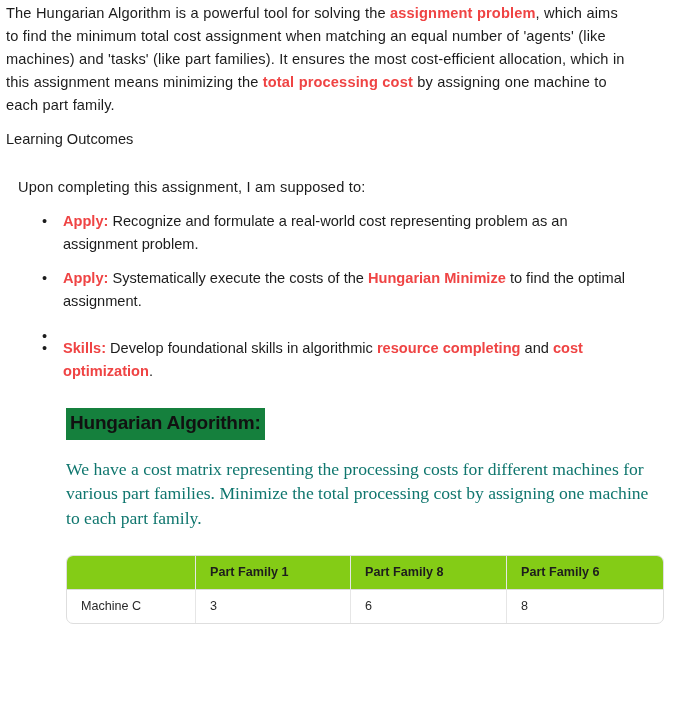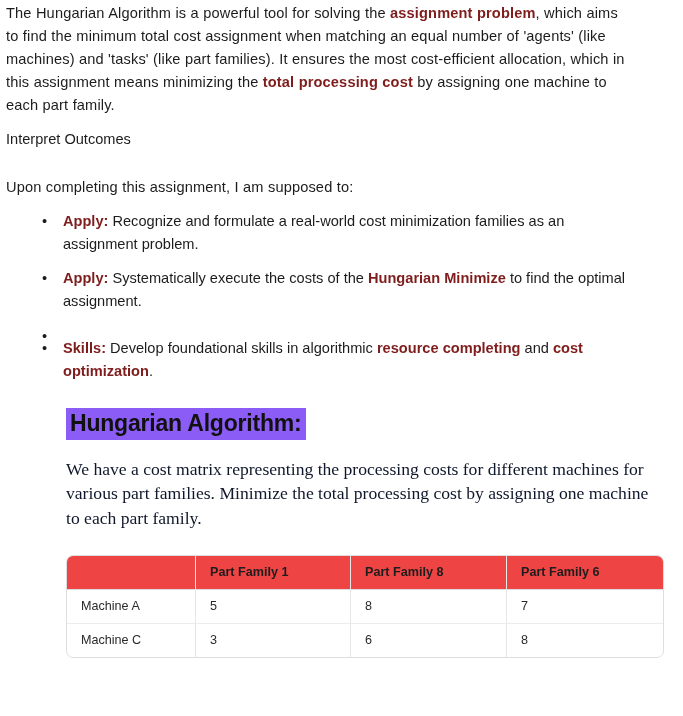--- a/index.html
+++ b/index.html
@@ -48,20 +48,21 @@
     font-size: 14.6px;
     line-height: 23.1px;
     font-weight: 400;
     color: #1c1c1c;
     margin: 0;
     padding-top: 11px;
   }
 
   .lead {
     padding-top: 24px;
+    margin-left: 12px;
   }
 
   
   .outcomes {
     list-style: none;
     margin: 0;
     padding: 0;
     padding-top: 11px;
   }
   .outcome-item {
@@ -81,21 +82,21 @@
     position: absolute;
     left: 36px;
     top: 0;
     font-size: 14.6px;
     line-height: 23.1px;
     color: #1c1c1c;
   }
   .outcome-item b,
   .para b {
     font-weight: 700;
-    color: #7f1d1d;
+    color: #ef4444;
   }
 
   
   .caret {
     display: inline-block;
     width: 1px;
     height: 15px;
     background: #1c1c1c;
     vertical-align: -2px;
     margin-left: 2px;
@@ -104,37 +105,37 @@
   
   .problem-block {
     padding-left: 60px;
     padding-top: 25px;
   }
 
   .problem-title {
     display: inline-block;
     margin: 0;
     padding: 1px 4px 3px 4px;
-    background: #8b5cf6;
+    background: #15803d;
     color: #111111;
     font-family: "Liberation Sans", sans-serif;
-    font-size: 23px;
+    font-size: 19px;
     line-height: 28px;
     font-weight: 700;
     letter-spacing: -0.2px;
   }
 
   .problem-text {
     margin: 0;
     padding-top: 17px;
     padding-right: 22px;
     font-family: "Liberation Serif", serif;
     font-size: 17.6px;
     line-height: 24.5px;
-    color: #0f172a;
+    color: #0f766e;
     max-width: 592px;
   }
 
   
   .table-wrap {
     padding-left: 60px;
     padding-top: 25px;
   }
 
   table.cost-matrix {
@@ -165,21 +166,21 @@
     font-size: 12.6px;
     line-height: 16px;
     height: 27px;
     box-sizing: border-box;
     vertical-align: middle;
     overflow: hidden;
     white-space: nowrap;
   }
 
   table.cost-matrix thead th {
-    background: #ef4444;
+    background: #84cc16;
     font-weight: 700;
     color: #1d1d1d;
     border-bottom: 1px solid #dcdcdc;
   }
 
   table.cost-matrix th:last-child,
   table.cost-matrix td:last-child {
     border-right: none;
   }
   table.cost-matrix tbody tr:last-child td {
@@ -192,28 +193,28 @@
 </style>
 </head>
 <body>
 
 <div class="page">
 
   <div class="doc">
 
     <p class="para intro"><span>The Hungarian Algorithm is a powerful tool for solving the </span><b>assignment problem</b><span>, which aims to find the minimum total cost assignment when matching an equal number of 'agents' (like machines) and 'tasks' (like part families). It ensures the most cost-efficient allocation, which in this assignment means minimizing the </span><b>total processing cost</b><span> by assigning one machine to each part family.</span></p>
 
-    <p class="section-head">Interpret Outcomes</p>
+    <p class="section-head">Learning Outcomes</p>
 
     <p class="para lead">Upon completing this assignment, I am supposed to:</p>
 
     <ul class="outcomes">
       <li class="outcome-item">
         <span class="bullet">•</span>
-        <span class="outcome-text"><b>Apply:</b><span> Recognize and formulate a real-world cost minimization families as an assignment problem.</span></span>
+        <span class="outcome-text"><b>Apply:</b><span> Recognize and formulate a real-world cost representing problem as an assignment problem.</span></span>
       </li>
       <li class="outcome-item">
         <span class="bullet">•</span>
         <span class="outcome-text"><b>Apply:</b><span> Systematically execute the costs of the </span><b>Hungarian Minimize</b><span> to find the optimal assignment.</span></span>
       </li>
       <li class="outcome-item">
         <span class="bullet">•</span>
       </li>
       <li class="outcome-item">
         <span class="bullet">•</span>
@@ -237,26 +238,20 @@
         <thead>
           <tr>
             <th></th>
             <th>Part Family 1</th>
             <th>Part Family 8</th>
             <th>Part Family 6</th>
           </tr>
         </thead>
         <tbody>
           <tr>
-            <td class="rowhead">Machine A</td>
-            <td>5</td>
-            <td>8</td>
-            <td>7</td>
-          </tr>
-          <tr>
             <td class="rowhead">Machine C</td>
             <td>3</td>
             <td>6</td>
             <td>8</td>
           </tr>
         </tbody>
       </table>
     </div>
 
   </div>

